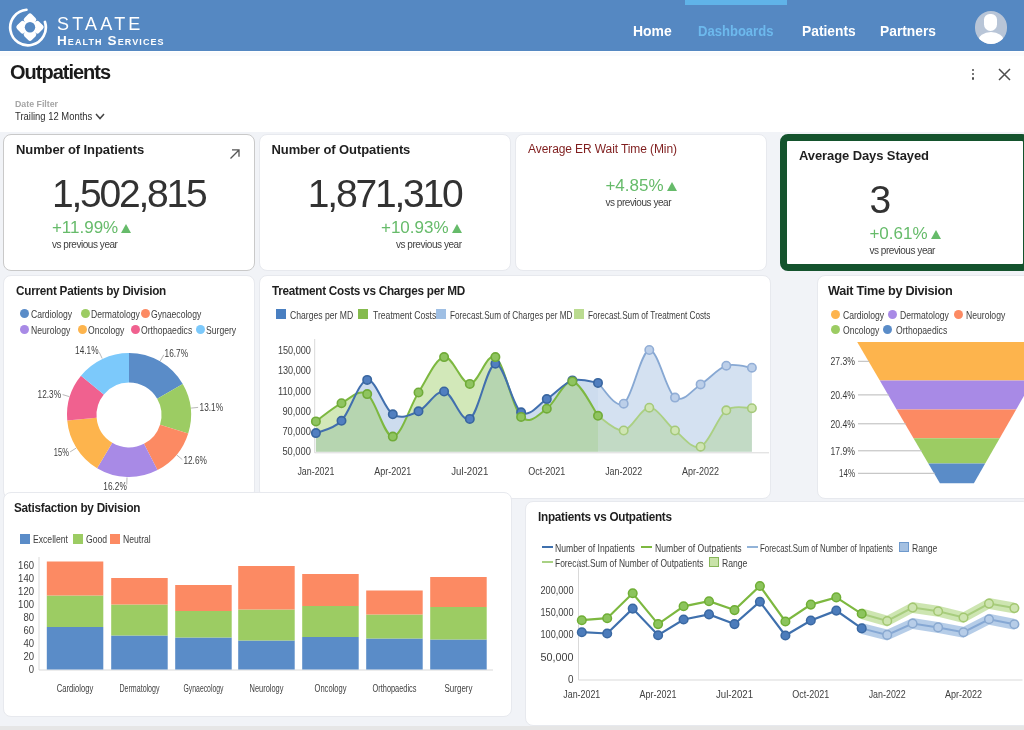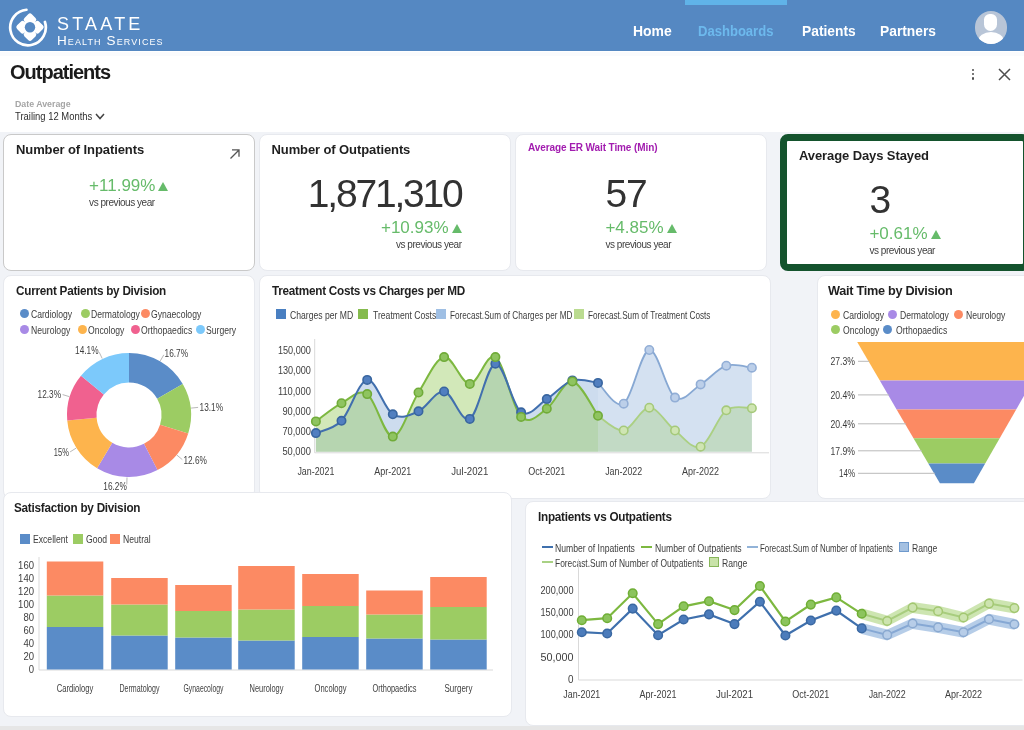--- a/index.html
+++ b/index.html
@@ -10,21 +10,21 @@
 <svg width="42" height="42" viewBox="0 0 42 42" style="position:absolute;left:8px;top:8px">
  <path d="M 18.45,1.77 A 17.8,17.8 0 1 0 36.93,14.0" fill="none" stroke="#fff" stroke-width="2.7" stroke-linecap="round"></path>
  <circle cx="22" cy="19.2" r="7.5" fill="#fff"></circle>
  <rect x="16.8" y="6.6" width="10.4" height="10.4" rx="2.6" fill="#fff" transform="rotate(45 22 11.8)"></rect>
  <rect x="24.2" y="14.0" width="10.4" height="10.4" rx="2.6" fill="#fff" transform="rotate(45 29.4 19.2)"></rect>
  <rect x="16.8" y="21.4" width="10.4" height="10.4" rx="2.6" fill="#fff" transform="rotate(45 22 26.6)"></rect>
  <rect x="9.4" y="14.0" width="10.4" height="10.4" rx="2.6" fill="#fff" transform="rotate(45 14.6 19.2)"></rect>
  <circle cx="22" cy="19.2" r="5.2" fill="#5588c2"></circle>
 </svg>
 <span style="position:absolute;left:57px;top:13.5px;font-size:18px;color:#fff;font-weight:400;letter-spacing:3.2px;white-space:nowrap">STAATE</span>
-<span style="position:absolute;left:57px;top:32.5px;font-size:13.5px;color:#fff;font-weight:400;letter-spacing:1.1px;font-variant:small-caps;transform-origin:0 50%;white-space:nowrap">Health Services</span>
+<span style="position:absolute;left:57px;top:32.5px;font-size:13.5px;color:#fff;font-weight:700;letter-spacing:1.1px;font-variant:small-caps;transform-origin:0 50%;white-space:nowrap">Health Services</span>
 <div style="position:absolute;left:684.5px;top:0;width:102.5px;height:5px;background:#60b3e8"></div>
 <span style="position:absolute;left:633px;top:21.5px;font-size:15px;color:#fff;font-weight:700;letter-spacing:normal;transform:scaleX(0.93);transform-origin:0 50%;white-space:nowrap">Home</span>
 <span style="position:absolute;left:697.5px;top:21.5px;font-size:15px;color:#6db9ed;font-weight:700;letter-spacing:normal;transform:scaleX(0.87);transform-origin:0 50%;white-space:nowrap">Dashboards</span>
 <span style="position:absolute;left:801.5px;top:21.5px;font-size:15px;color:#fff;font-weight:700;letter-spacing:normal;transform:scaleX(0.92);transform-origin:0 50%;white-space:nowrap">Patients</span>
 <span style="position:absolute;left:880px;top:21.5px;font-size:15px;color:#fff;font-weight:700;letter-spacing:normal;transform:scaleX(0.92);transform-origin:0 50%;white-space:nowrap">Partners</span>
 <div style="position:absolute;left:974.5px;top:11px;width:32.5px;height:32.5px;border-radius:50%;background:#b8c5d7;overflow:hidden">
  <div style="position:absolute;left:9.8px;top:3px;width:12.5px;height:17px;border-radius:6px 6px 7px 7px;background:#fff"></div>
  <div style="position:absolute;left:3px;top:21px;width:26.5px;height:20px;border-radius:50%;background:#fff"></div>
 </div>
 </div>
@@ -32,51 +32,51 @@
 <div style="position:absolute;left:0;top:52px;width:1024px;height:4px;background:#fafbfd"></div>
 <span style="position:absolute;left:10px;top:61.0px;font-size:20px;color:#1b1b1b;font-weight:700;letter-spacing:-1px;white-space:nowrap">Outpatients</span>
 <div style="position:absolute;left:971.5px;top:68.5px;width:4px;height:12px">
  <div style="position:absolute;left:0;top:0;width:2.6px;height:2.6px;border-radius:40%;background:#4e4e4e"></div>
  <div style="position:absolute;left:0;top:4.4px;width:2.6px;height:2.6px;border-radius:40%;background:#4e4e4e"></div>
  <div style="position:absolute;left:0;top:8.8px;width:2.6px;height:2.6px;border-radius:40%;background:#4e4e4e"></div>
 </div>
 <svg width="13" height="13" viewBox="0 0 13 13" style="position:absolute;left:998px;top:68px">
  <path d="M1,1 L12,12 M12,1 L1,12" stroke="#4e4e4e" stroke-width="1.5"></path>
   </svg>
-<span style="position:absolute;left:15px;top:99.0px;font-size:8.8px;color:#a5a5a5;font-weight:700;letter-spacing:normal;white-space:nowrap">Date Average</span>
+<span style="position:absolute;left:15px;top:99.0px;font-size:8.8px;color:#a5a5a5;font-weight:700;letter-spacing:normal;white-space:nowrap">Date Filter</span>
 <span style="position:absolute;left:15px;top:109.5px;font-size:11.5px;color:#2f2f2f;font-weight:400;letter-spacing:normal;transform:scaleX(0.82);transform-origin:0 50%;white-space:nowrap">Trailing 12 Months</span>
 <svg width="10" height="7" viewBox="0 0 10 7" style="position:absolute;left:94.5px;top:113px">
  <path d="M1,1 L5,5.5 L9,1" fill="none" stroke="#444" stroke-width="1.5"></path>
   </svg>
 
 <div style="position:absolute;left:0;top:132px;width:1024px;height:598px;background:#f1f3f7;z-index:-1"></div>
 <div style="position:absolute;left:0;top:726px;width:1024px;height:4px;background:#e6e6e6"></div>
 
 <div style="position:absolute;left:3.0px;top:134px;width:251.5px;height:137px;background:#fff;border:1px solid #c9c9c9;border-radius:8px;box-sizing:border-box">
 <svg width="12" height="12" viewBox="0 0 12 12" style="position:absolute;right:13px;top:13px">
       <path d="M1.5,10.5 L9.5,2.5 M3,1.8 L10,1.8 L10,8.8" fill="none" stroke="#555" stroke-width="1.3"></path>
     </svg>
     <div style="position:absolute;left:12px;top:7px;font-size:13px;font-weight:bold;color:#1f1f1f;letter-spacing:-0.1px">Number of Inpatients</div>
 <div style="position:absolute;left:0;top:38px;width:100%;text-align:center"><div style="display:inline-block;text-align:left">
+<div style="font-size:39px;letter-spacing:-2.2px;color:#323232;line-height:42px;white-space:nowrap">1,502,815</div>
 <div style="font-size:17px;color:#66bb6a;line-height:18px;margin-top:4px;white-space:nowrap">+11.99%<span style="display:inline-block;width:0;height:0;border-left:5.5px solid transparent;border-right:5.5px solid transparent;border-bottom:9.5px solid #66bb6a;margin-left:3px"></span></div>
 <div style="font-size:10px;letter-spacing:-0.45px;color:#3f3f3f;line-height:12px;margin-top:2px">vs previous year</div>
 </div></div>
   </div>
 <div style="position:absolute;left:258.5px;top:134px;width:252.4px;height:137px;background:#fff;border:1px solid #e7e9ee;border-radius:8px;box-sizing:border-box">
 <div style="position:absolute;left:12px;top:7px;font-size:13px;font-weight:bold;color:#1f1f1f;letter-spacing:-0.1px">Number of Outpatients</div>
 <div style="position:absolute;left:0;top:38px;width:100%;text-align:center"><div style="display:inline-block;text-align:right">
 <div style="font-size:39px;letter-spacing:-2.2px;color:#323232;line-height:42px;white-space:nowrap">1,871,310</div>
 <div style="font-size:17px;color:#66bb6a;line-height:18px;margin-top:4px;white-space:nowrap">+10.93%<span style="display:inline-block;width:0;height:0;border-left:5.5px solid transparent;border-right:5.5px solid transparent;border-bottom:9.5px solid #66bb6a;margin-left:3px"></span></div>
 <div style="font-size:10px;letter-spacing:-0.45px;color:#3f3f3f;line-height:12px;margin-top:2px">vs previous year</div>
 </div></div>
   </div>
 <div style="position:absolute;left:515.1px;top:134px;width:251.8px;height:137px;background:#fff;border:1px solid #e7e9ee;border-radius:8px;box-sizing:border-box">
-<div style="position:absolute;left:12px;top:7px;font-size:10px;font-weight:bold;color:#a21caf;letter-spacing:-0.1px">Average ER Wait Time (Min)</div>
+<div style="position:absolute;left:12px;top:7px;font-size:12px;font-weight:normal;color:#7f1d1d;letter-spacing:-0.1px">Average ER Wait Time (Min)</div>
 <div style="position:absolute;left:0;top:38px;width:100%;text-align:center"><div style="display:inline-block;text-align:left">
-<div style="font-size:39px;letter-spacing:-1px;color:#323232;line-height:42px;white-space:nowrap">57</div>
 <div style="font-size:17px;color:#66bb6a;line-height:18px;margin-top:4px;white-space:nowrap">+4.85%<span style="display:inline-block;width:0;height:0;border-left:5.5px solid transparent;border-right:5.5px solid transparent;border-bottom:9.5px solid #66bb6a;margin-left:3px"></span></div>
 <div style="font-size:10px;letter-spacing:-0.45px;color:#3f3f3f;line-height:12px;margin-top:2px">vs previous year</div>
 </div></div>
   </div>
 <div style="position:absolute;left:780px;top:134px;width:249.9px;height:137px;background:#fff;border:7px solid #14532d;border-radius:8px;box-sizing:border-box">
 <div style="position:absolute;left:12px;top:7px;font-size:13px;font-weight:bold;color:#1f1f1f;letter-spacing:-0.1px">Average Days Stayed</div>
 <div style="position:absolute;left:0;top:38px;width:100%;text-align:center"><div style="display:inline-block;text-align:left">
 <div style="font-size:39px;letter-spacing:-1px;color:#323232;line-height:42px;white-space:nowrap">3</div>
 <div style="font-size:17px;color:#66bb6a;line-height:18px;margin-top:4px;white-space:nowrap">+0.61%<span style="display:inline-block;width:0;height:0;border-left:5.5px solid transparent;border-right:5.5px solid transparent;border-bottom:9.5px solid #66bb6a;margin-left:3px"></span></div>
 <div style="font-size:10px;letter-spacing:-0.45px;color:#3f3f3f;line-height:12px;margin-top:2px">vs previous year</div>

